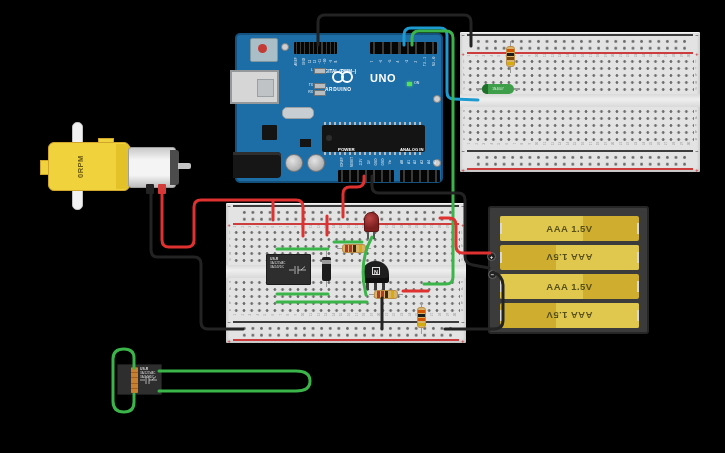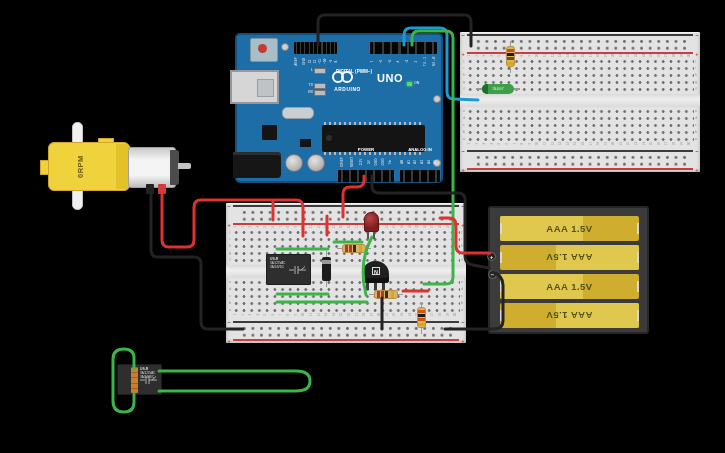--- a/index.html
+++ b/index.html
@@ -42,21 +42,21 @@
   #hdr-tl{left:57px;top:7px;width:43px;background-image:repeating-linear-gradient(90deg,#050505 0 1.6px,#3a3a3a 1.6px 2.7px,#050505 2.7px 4.3px);}
   #hdr-tr{left:133px;top:7px;width:67px;background-image:repeating-linear-gradient(90deg,#050505 0 3.2px,#3a3a3a 3.2px 5.4px,#050505 5.4px 8.4px);}
   #hdr-pw{left:101px;top:135px;width:56px;}
   #hdr-an{left:163px;top:135px;width:40px;}
   .pinrow{position:absolute;display:flex;height:13px;}
   .pinrow span{flex:1;transform:rotate(-90deg);font-size:3.2px;color:#e8f1f7;text-align:center;line-height:13px;white-space:nowrap;}
   #plr-tl{left:55px;top:20px;width:47px;}
   #plr-tr{left:131px;top:20px;width:71px;}
   #plr-pw{left:101px;top:120px;width:56px;height:14px;}
   #plr-an{left:163px;top:120px;width:40px;height:14px;}
-  .boardlbl{position:absolute;color:#fff;font-weight:bold;text-align:center;}
+  .boardlbl{position:absolute;color:#fff;font-weight:bold;}
   #lbl-digital{left:83px;top:34px;width:68px;font-size:4.6px;}
   #lbl-power{left:101px;top:112px;width:56px;font-size:4.4px;}
   #lbl-analog{left:163px;top:112px;width:40px;font-size:4.2px;}
   #reset-btn{left:13px;top:3px;width:26px;height:22px;background:#a9bec7;border:1px solid #7e97a1;border-radius:2px;}
   #reset-btn i{position:absolute;left:7px;top:5px;width:9px;height:9px;background:#c43a35;border-radius:50%;}
   #usb{left:-7px;top:35px;width:49px;height:34px;background:#d6d6d6;border:2px solid #94989b;box-sizing:border-box;}
   #usb i{position:absolute;right:3px;top:7px;width:15px;height:16px;background:#bfc3c6;border:1px solid #9aa0a4;}
   #jack{left:-4px;top:117px;width:48px;height:26px;background:#161616;border-radius:0 4px 4px 0;box-shadow:inset 0 3px 0 #2e2e2e;}
   .mnt{width:6px;height:6px;border-radius:50%;background:#cfcfcf;border:1px solid #7e7e7e;}
   #logo{left:95px;top:36px;width:30px;height:14px;}

